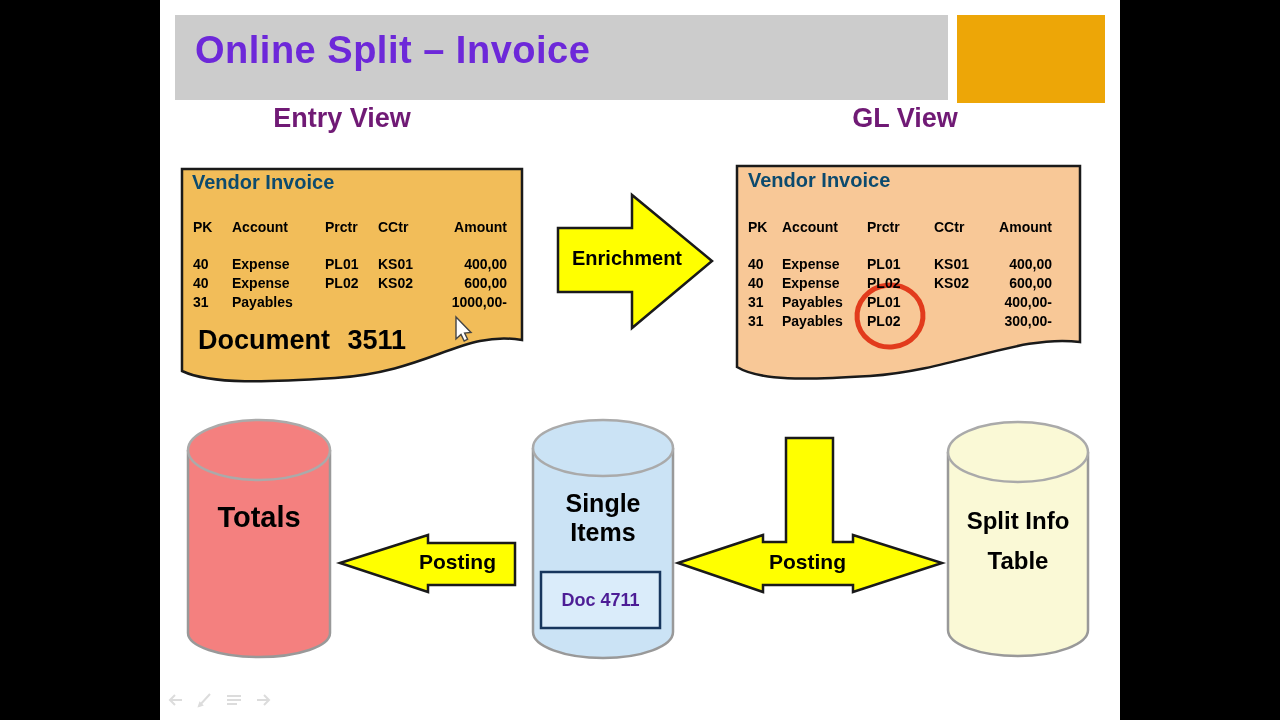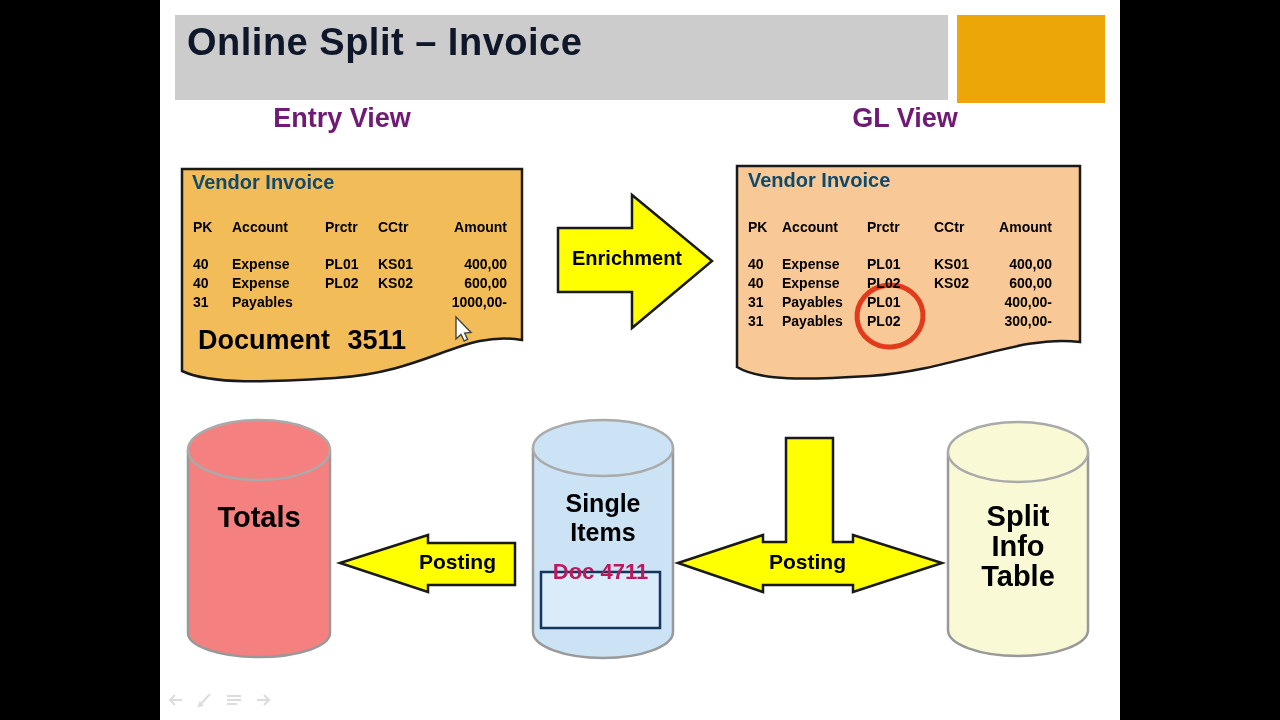--- a/index.html
+++ b/index.html
@@ -2,21 +2,21 @@
 <html><head>
 <meta charset="utf-8">
 <style>
   html,body{margin:0;padding:0;background:#000;}
   .stage{position:relative;width:1280px;height:720px;background:#fff;overflow:hidden;
          font-family:"Liberation Sans",sans-serif;}
   .pillar{position:absolute;top:0;width:160px;height:720px;background:#000;}
   .pillar.left{left:0;} .pillar.right{left:1120px;}
 
   .title-bar{position:absolute;left:175px;top:15px;width:773px;height:85px;background:#cccccc;}
-  .title-text{margin:0;padding:6px 0 0 12px;font-size:38px;font-weight:bold;color:#0f172a;
+  .title-text{margin:8px;padding:6px 0 0 12px;font-size:38px;font-weight:bold;color:#6d28d9;
               letter-spacing:0.5px;}
   .accent-rect{position:absolute;left:957px;top:15px;width:148px;height:88px;background:#eda607;}
 
   .view-label{position:absolute;top:103px;width:200px;text-align:center;
               font-size:27px;font-weight:bold;color:#701a75;}
   .view-label.entry{left:242px;} .view-label.gl{left:805px;}
 
   .shape-layer{position:absolute;left:0;top:0;width:1280px;height:720px;}
 
   .inv-title{position:absolute;font-size:20px;font-weight:bold;color:#0c4a6e;}
@@ -32,24 +32,24 @@
              color:#000;word-spacing:10px;}
 
   .arrow-label{position:absolute;text-align:center;font-weight:bold;color:#000;}
   .enrichment-label{left:556px;top:247px;width:142px;font-size:20px;}
   .posting-label.left{left:395px;top:550px;width:125px;font-size:21px;}
   .posting-label.right{left:745px;top:550px;width:125px;font-size:21px;}
 
   .cyl-label{position:absolute;text-align:center;font-weight:bold;color:#000;}
   .totals-label{left:188px;top:501px;width:142px;font-size:29px;}
   .single-label{left:538px;top:489px;width:130px;font-size:25px;line-height:29px;}
-  .split-label{left:963px;top:501px;width:110px;font-size:29px;line-height:30px;}
-  .doc-box-label{position:absolute;left:541px;top:544px;width:119px;height:56px;
+  .split-label{left:963px;top:501px;width:110px;font-size:24px;line-height:40px;}
+  .doc-box-label{position:absolute;left:541px;top:572px;width:119px;height:56px;
                  display:flex;align-items:center;justify-content:center;
-                 font-size:22px;font-weight:bold;color:#be185d;}
+                 font-size:18px;font-weight:bold;color:#4c1d95;}
 
   .presenter-toolbar{position:absolute;left:166px;top:690px;display:flex;gap:9px;}
   .presenter-toolbar svg{display:block;}
 </style>
 </head>
 <body>
 
 <div class="stage">
 
   <svg class="shape-layer" viewBox="0 0 1280 720" width="1280" height="720">

